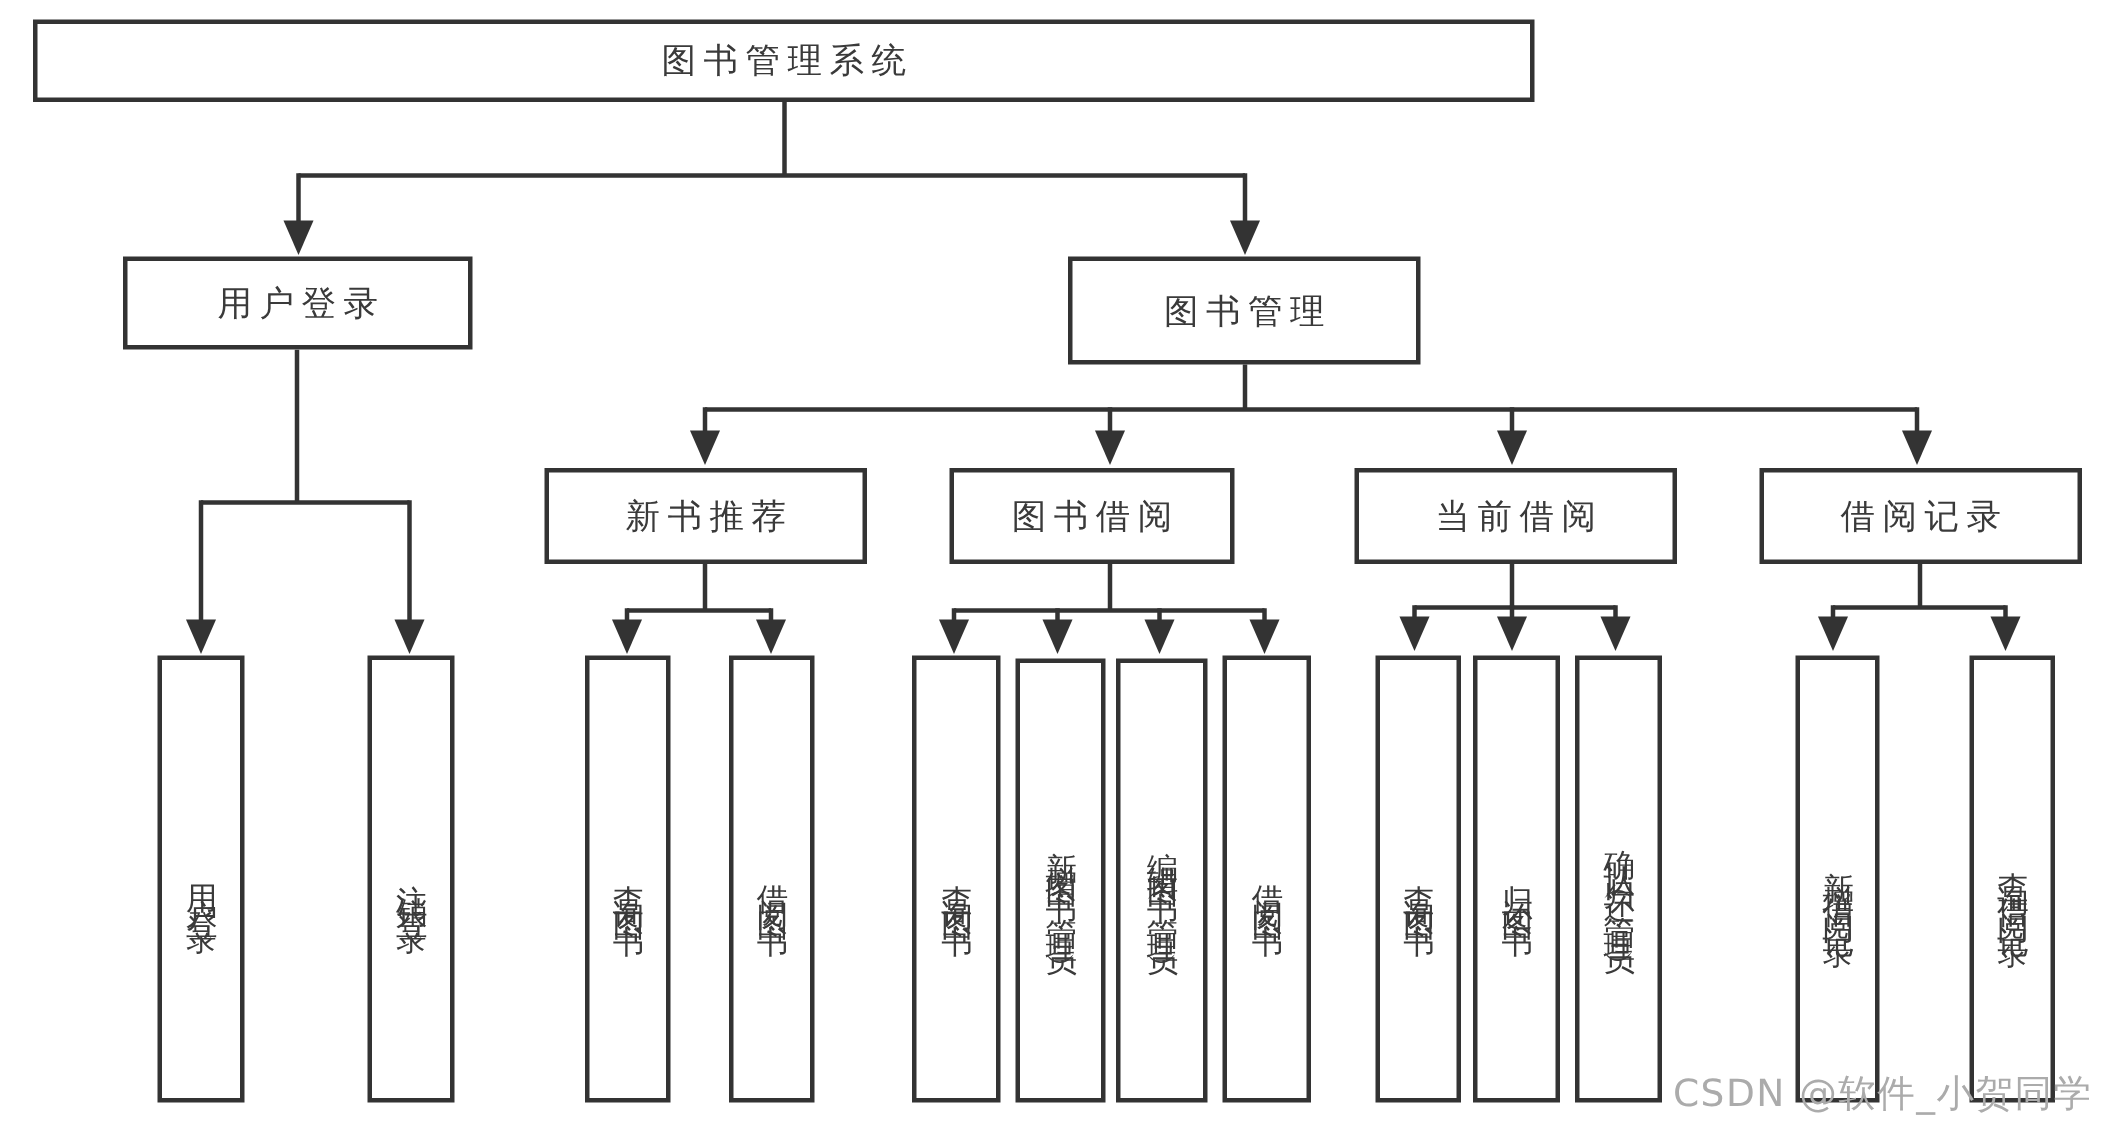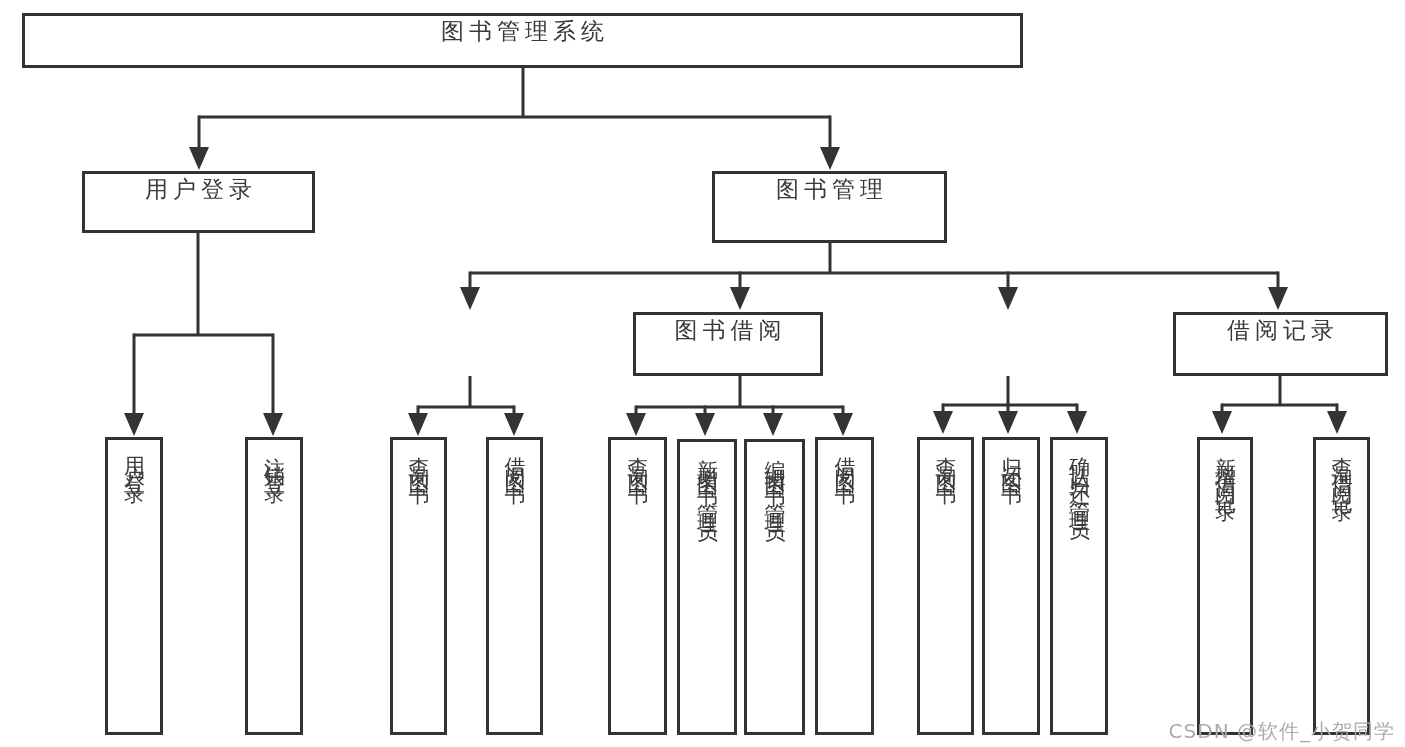--- a/index.html
+++ b/index.html
@@ -10,20 +10,21 @@
     font-family:"DejaVu Sans","Liberation Sans",sans-serif;
     overflow:hidden;
   }
   #wires{position:absolute;left:0;top:0;pointer-events:none;}
   .node{
     position:absolute;
     box-sizing:border-box;
     border:3px solid #333333;
     background:#ffffff;
     display:flex;
+    align-items:center;
     justify-content:center;
     color:#3a3a3a;
   }
   .node.h .lbl{
     font-size:23px;
     letter-spacing:5px;
     margin-right:-5px;
     white-space:nowrap;
   }
   .node.v .lbl{
@@ -31,21 +32,21 @@
     text-orientation:mixed;
     font-size:21px;
     letter-spacing:9px;
     margin-bottom:-9px;
     line-height:1;
     white-space:nowrap;
   }
   #watermark{
     position:absolute;
     right:10px;bottom:2px;
-    font-size:20px;
+    font-size:25px;
     color:#ababab;
     letter-spacing:1px;
     white-space:nowrap;
   }
 </style>
 </head>
 <body>
 
 <div id="stage">
 
@@ -119,22 +120,28 @@
     <span class="lbl">图书管理系统</span>
   </div>
 
   <div class="node h" style="left:82px;top:171px;width:233px;height:62px">
     <span class="lbl">用户登录</span>
   </div>
   <div class="node h" style="left:712px;top:171px;width:235px;height:72px">
     <span class="lbl">图书管理</span>
   </div>
 
+  <div class="node h" style="left:363px;top:312px;width:215px;height:64px">
+    <span class="lbl">新书推荐</span>
+  </div>
   <div class="node h" style="left:633px;top:312px;width:190px;height:64px">
     <span class="lbl">图书借阅</span>
+  </div>
+  <div class="node h" style="left:903px;top:312px;width:215px;height:64px">
+    <span class="lbl">当前借阅</span>
   </div>
   <div class="node h" style="left:1173px;top:312px;width:215px;height:64px">
     <span class="lbl">借阅记录</span>
   </div>
 
   <div class="node v" style="left:105px;top:437px;width:58px;height:298px">
     <span class="lbl">用户登录</span>
   </div>
   <div class="node v" style="left:245px;top:437px;width:58px;height:298px">
     <span class="lbl">注销登录</span>

